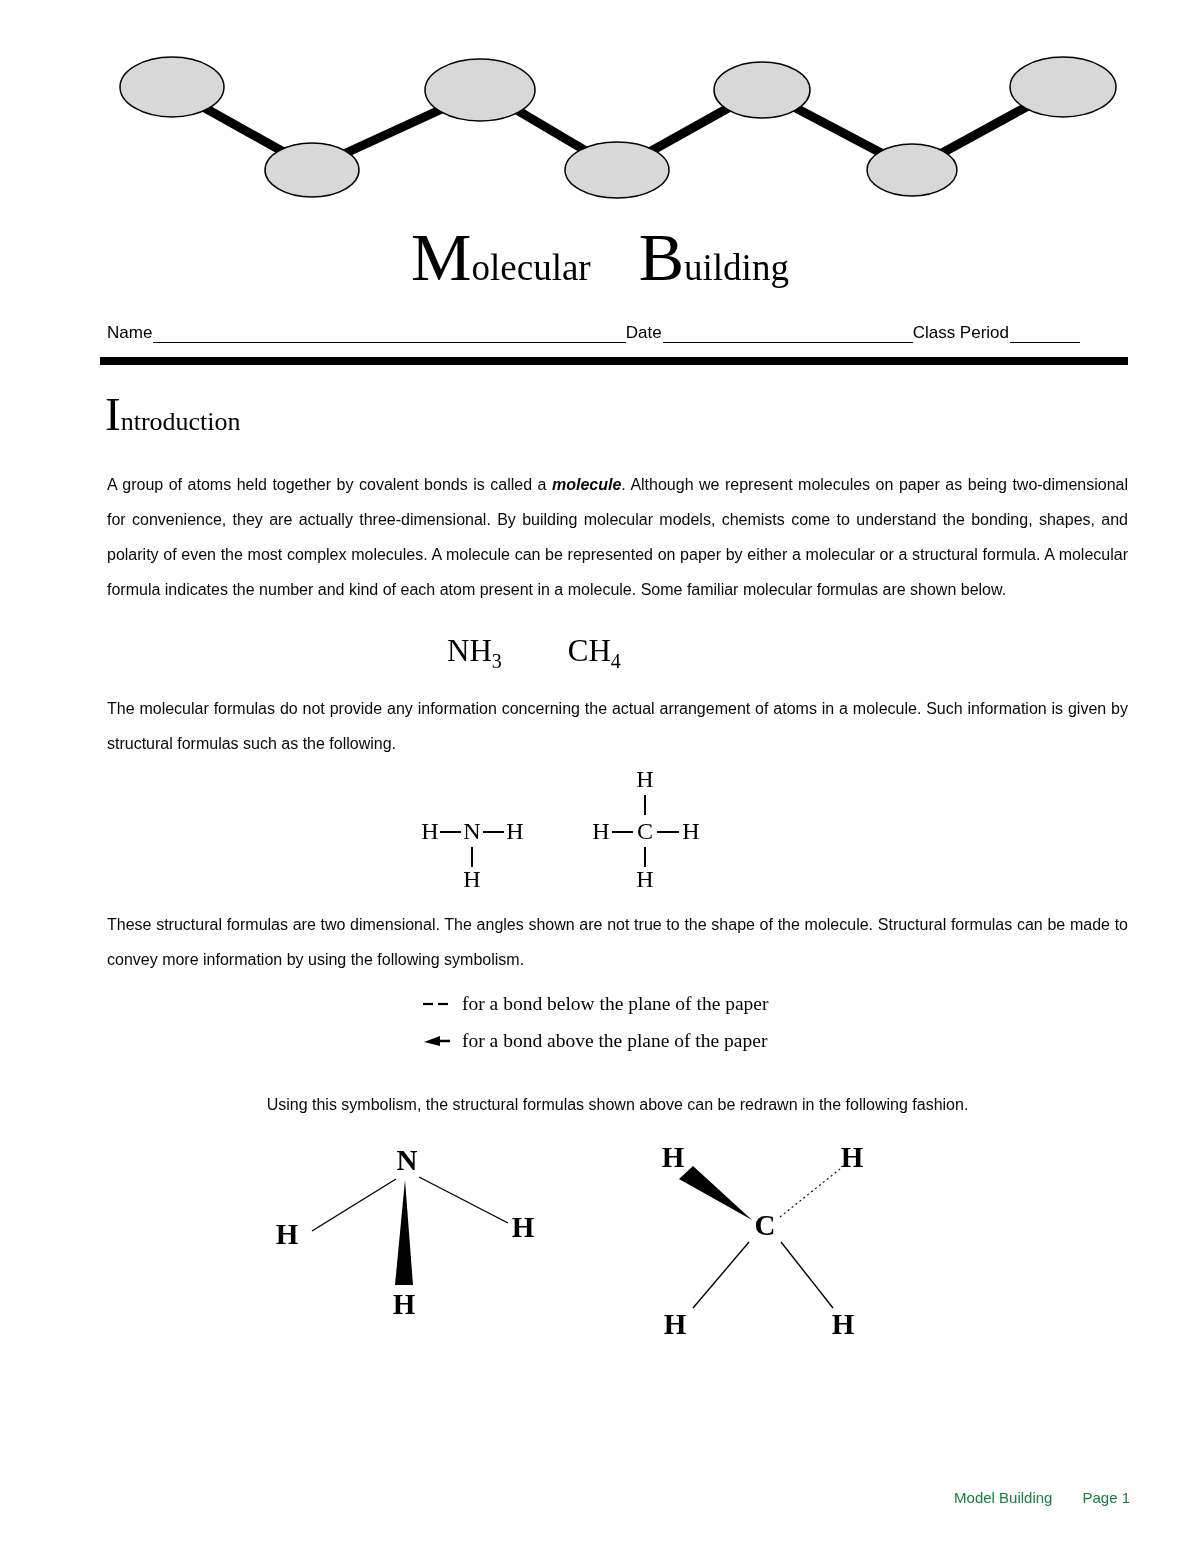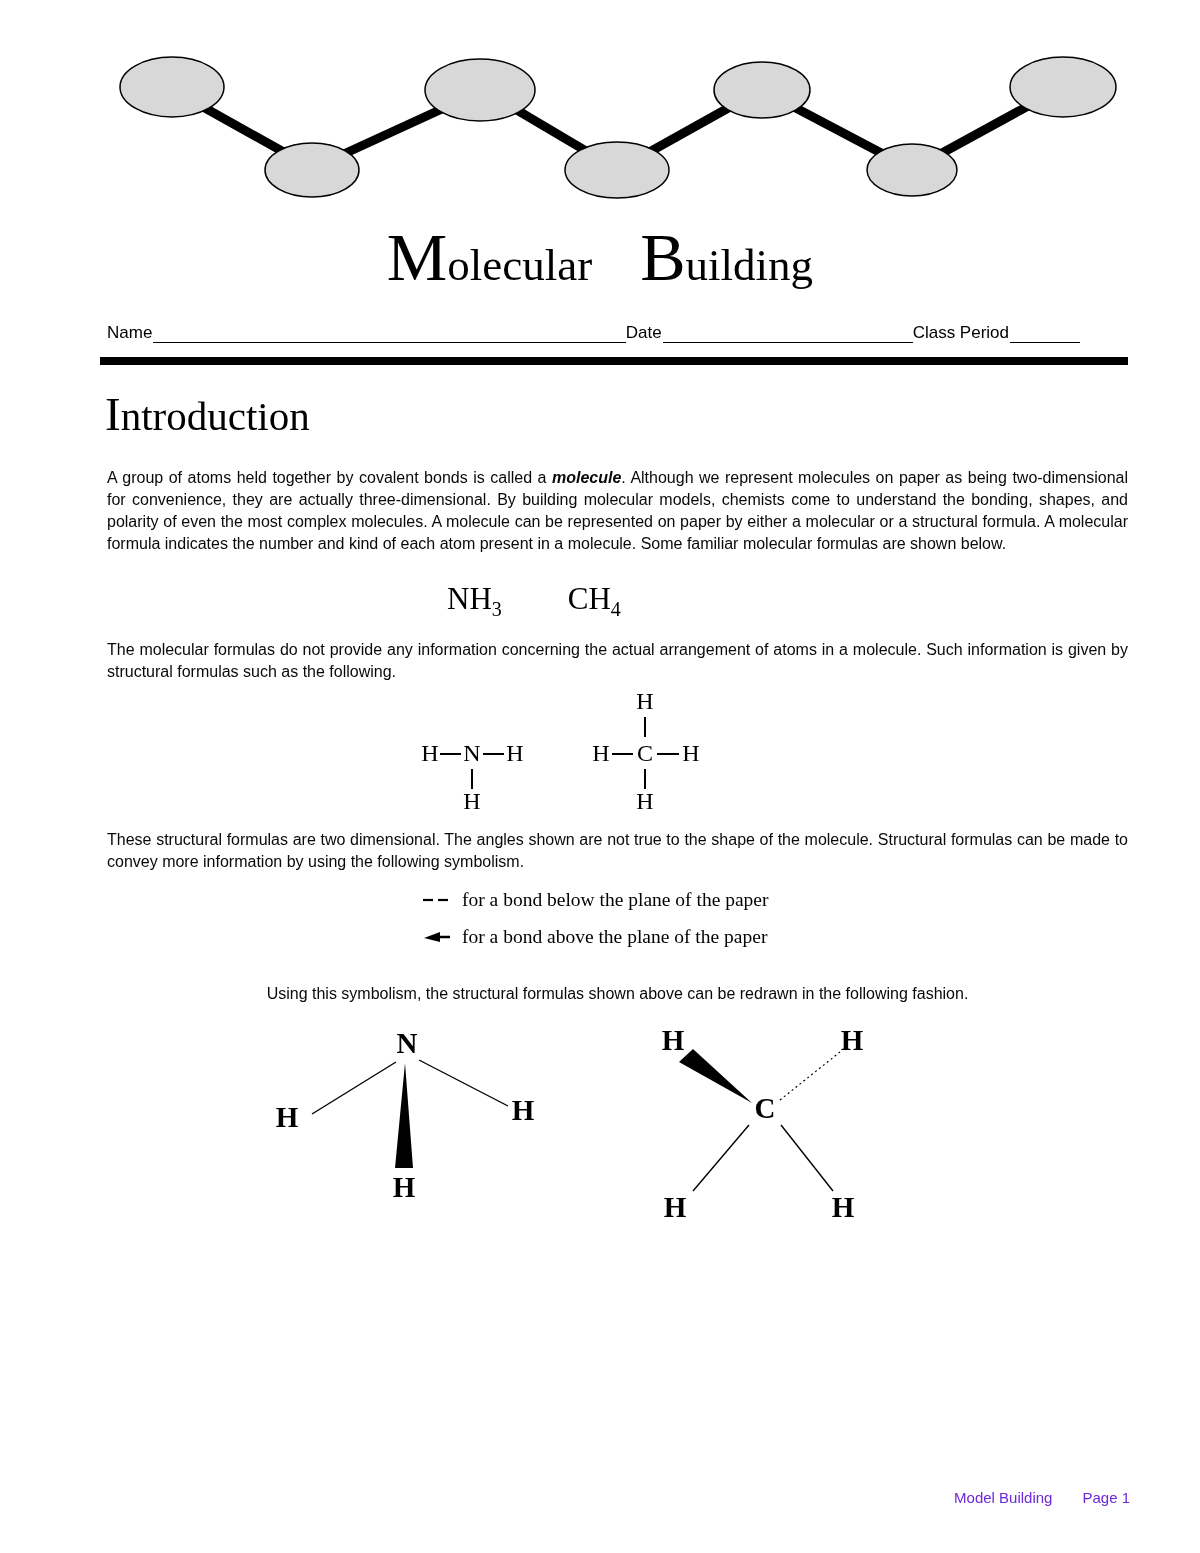--- a/index.html
+++ b/index.html
@@ -15,46 +15,46 @@
 
   .header-graphic { display:block; margin-top:42px; }
 
   .page-title {
     display:flex; justify-content:center; align-items:baseline; gap:48px;
     margin-top:18px;
     font-family:"Liberation Serif","DejaVu Serif",serif;
     white-space:nowrap;
   }
   .title-cap  { font-size:68px; line-height:1.05; }
-  .title-rest { font-size:45px; }
+  .title-rest { font-size:37px; }
 
   .form-row {
     display:flex; align-items:flex-end;
     margin:30px 0 0 107px; width:973px;
     font-size:17px;
   }
   .form-label { white-space:nowrap; padding-right:1px; line-height:20px;text-align:center; }
   .blank { border-bottom:1.5px solid #000; height:20px; }
   .blank-name  { flex:1; }
   .blank-date  { width:250px; }
   .blank-class { width:70px; }
 
   .divider { margin:14px 0 0 100px; width:1028px; height:8px; background:#000; }
 
   .intro-heading {
     margin:24px 0 0 105px;
     font-family:"Liberation Serif","DejaVu Serif",serif;
     line-height:1.1;
   }
   .heading-cap  { font-size:47px; }
-  .heading-rest { font-size:41px; }
+  .heading-rest { font-size:26px; }
 
   .para {
     margin-left:107px; width:1021px;
-    font-size:16px; line-height:22px;
+    font-size:16px; line-height:35px;
     text-align:justify; color:#090909;
   }
   .p1 { margin-top:26px; }
   .p2 { margin-top:18px; }
   .p3 { margin-top:4px; }
   .p4 { margin-top:28px; text-align:center; }
   .term { font-weight:bold; font-style:italic; }
 
   .formulas-row {
     display:flex; gap:66px;
@@ -75,21 +75,21 @@
   .legend {
     margin:8px 0 0 422px;
     font-family:"Liberation Serif","DejaVu Serif",serif;
     font-size:19.5px;
   }
   .legend-row { display:flex; align-items:center; height:37px; }
   .legend-symbol { width:40px; display:inline-flex; align-items:center; }
 
   .footer {
     position:absolute; top:1489px; right:70px;
-    display:flex; gap:30px; font-size:15px; color:#6d28d9;
+    display:flex; gap:30px; font-size:15px; color:#15803d;
   }
 </style>
 </head>
 <body>
 
 <svg class="header-graphic" width="1200" height="162" viewBox="0 0 1200 162">
   <g stroke="#000" stroke-width="9">
     <line x1="180" y1="52" x2="305" y2="122"></line>
     <line x1="322" y1="122" x2="468" y2="55"></line>
     <line x1="495" y1="55" x2="608" y2="122"></line>

